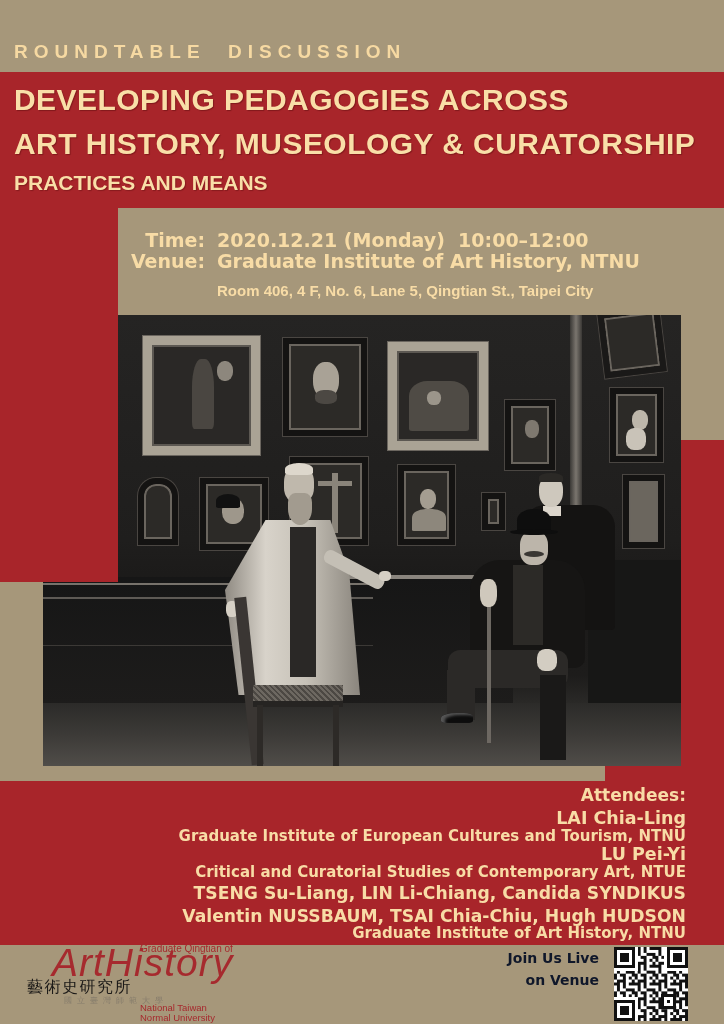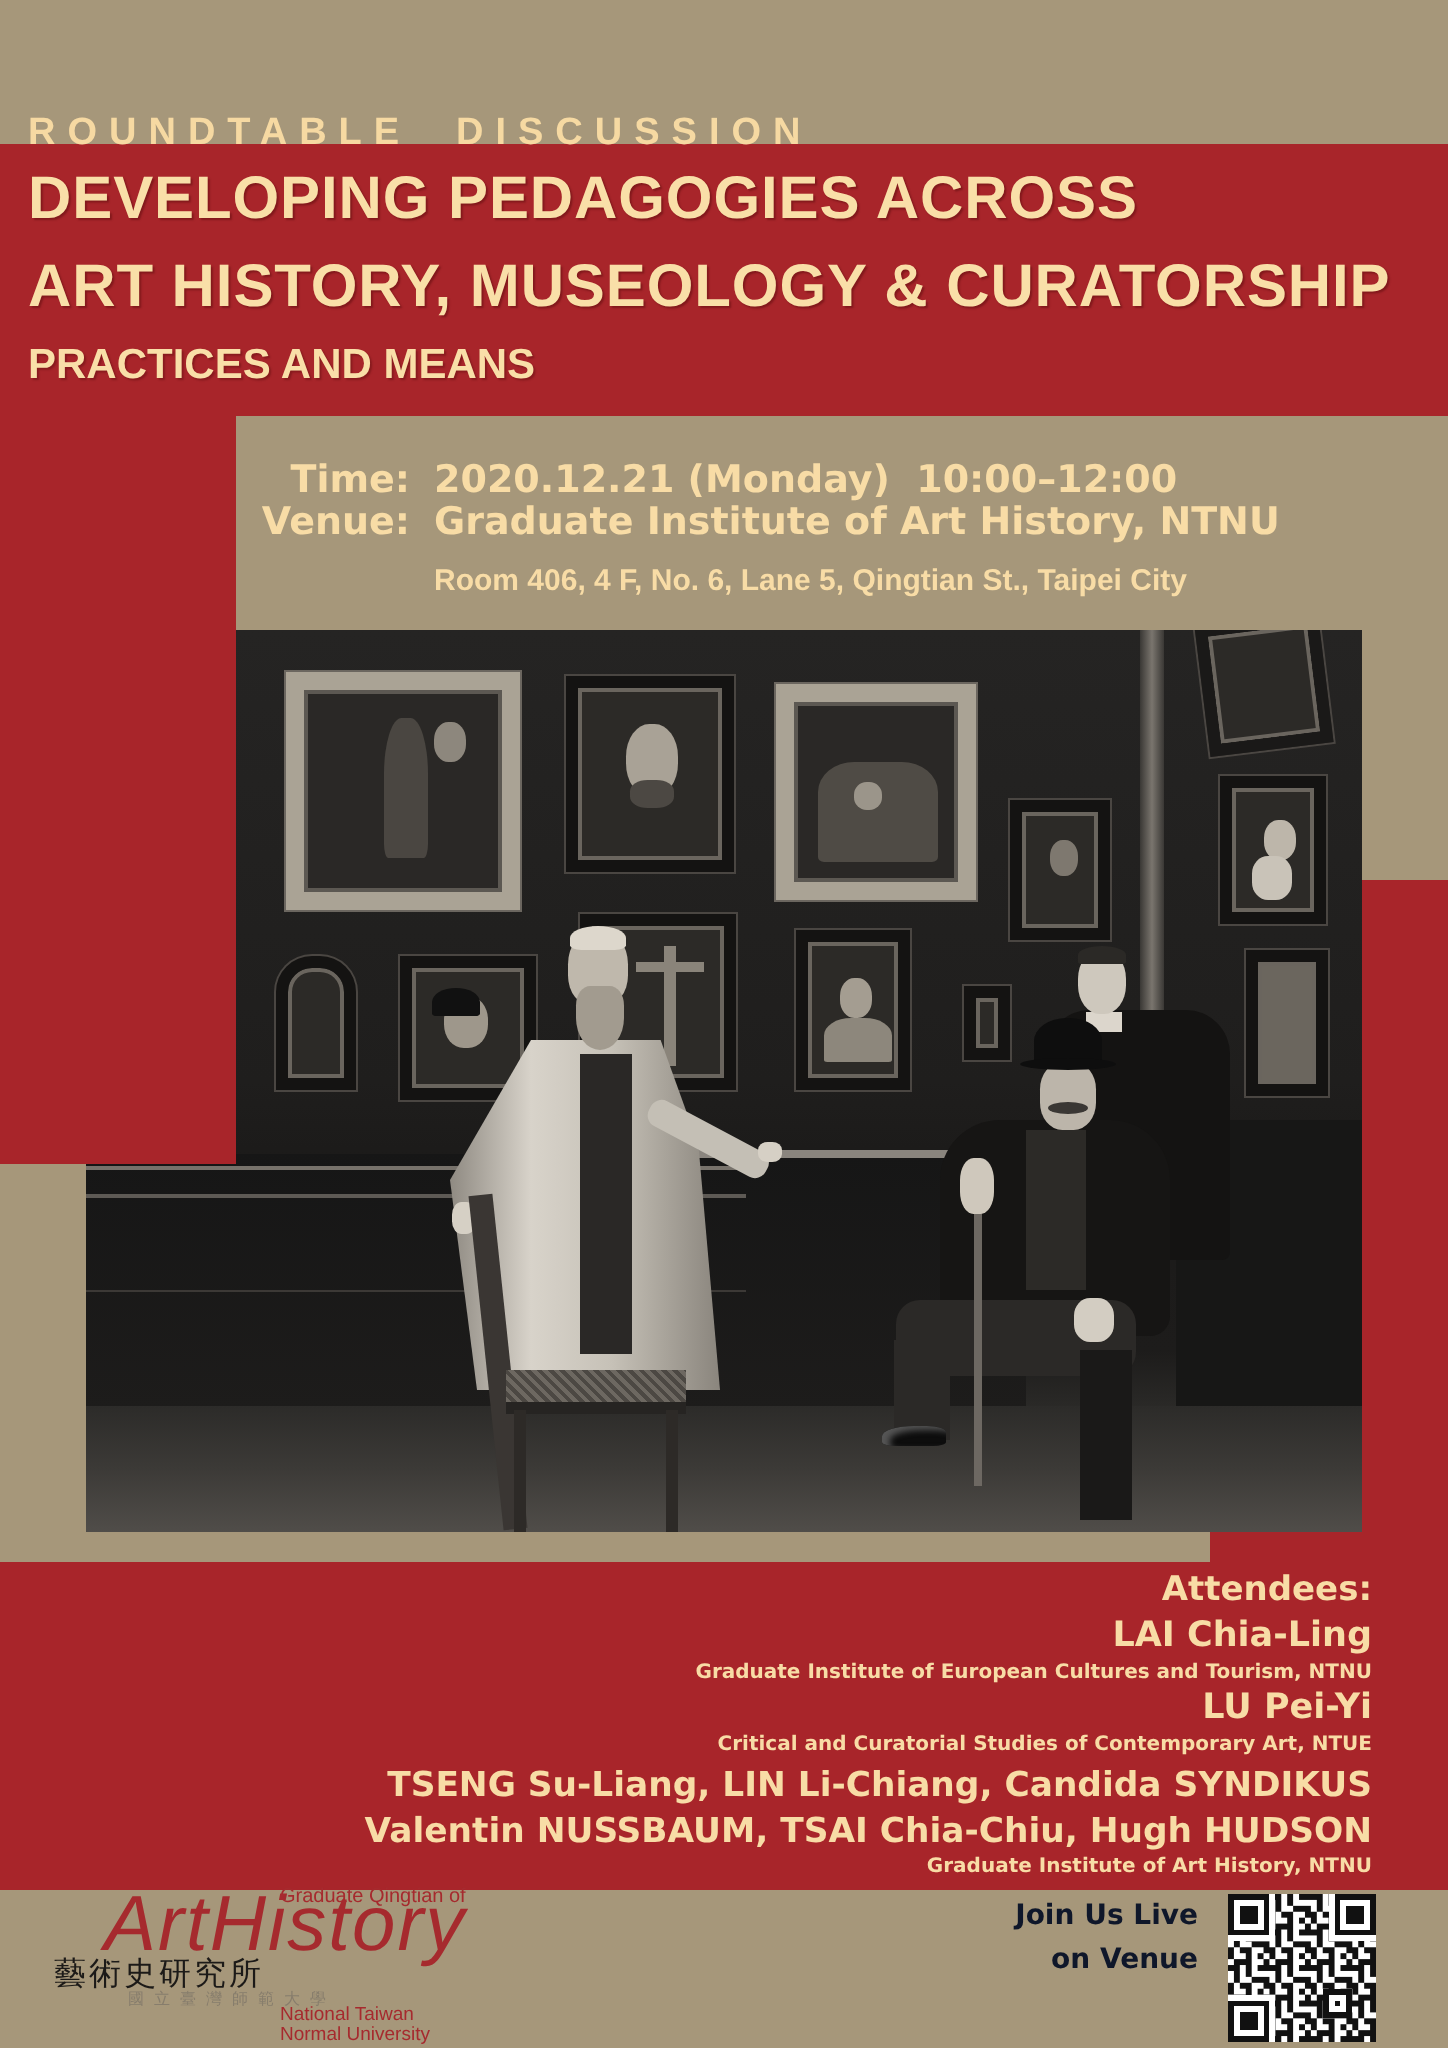--- a/index.html
+++ b/index.html
@@ -4,21 +4,21 @@
 <style>
   html, body { margin: 0; padding: 0; }
   body { width: 724px; height: 1024px; position: relative; overflow: hidden; background: #a6977a; font-family: "DejaVu Sans", sans-serif; }
   .abs { position: absolute; }
   .bg-red { background: #a8252a; }
   .bg-tan { background: #a6977a; }
   .cream { color: #f8dca6; }
   .nowrap { white-space: nowrap; }
 
   
-  .kicker { font-family: "Liberation Sans", sans-serif; font-weight: bold; font-size: 19px; line-height: 19px; letter-spacing: 6px; color: #f6d9a2; margin-top: 15px; }
+  .kicker { font-family: "Liberation Sans", sans-serif; font-weight: bold; font-size: 19px; line-height: 19px; letter-spacing: 6px; color: #f6d9a2; }
   .title { font-family: "Liberation Sans", sans-serif; font-weight: bold; font-size: 30px; line-height: 30px; letter-spacing: 0.45px; color: #f9dfa8; text-shadow: 1px 1px 1px rgba(60,0,0,0.35); }
   .subtitle { font-family: "Liberation Sans", sans-serif; font-weight: bold; font-size: 21px; line-height: 21px; color: #f9dfa8; text-shadow: 1px 1px 1px rgba(60,0,0,0.3); }
 
   
   .det { font-family: "DejaVu Sans", sans-serif; font-weight: bold; font-size: 19px; line-height: 19px; color: #f8dca6; }
   .det-label { text-align: right; }
   .det-addr { font-family: "Liberation Sans", sans-serif; font-weight: bold; font-size: 15px; line-height: 15px; color: #f8dca6; }
 
   
   .photo { left: 43px; top: 315px; width: 638px; height: 451px; overflow: hidden;
@@ -27,21 +27,21 @@
   .photo div { position: absolute; }
   .frame-ornate { border: 9px solid #aaa395; box-shadow: inset 0 0 0 2px #5c5852, 0 0 0 1px #6b665f; background: #2a2826; box-sizing: border-box; }
   .frame-dark { border: 6px solid #141312; box-shadow: inset 0 0 0 2px #6a655e, 0 0 0 1px #4a4642; background: #2c2a27; box-sizing: border-box; }
   .face { background: #b9b2a6; border-radius: 45%; }
 
   
   .att { right: 38px; white-space: nowrap; font-family: "DejaVu Sans", sans-serif; font-weight: bold; color: #f8dca6; }
   .att-head { font-size: 17px; line-height: 17px; }
   .att-name { font-size: 17.5px; line-height: 17.5px; }
   .att-names { font-size: 17.2px; line-height: 17.2px; }
-  .att-aff { font-size: 10px; line-height: 9.5px; }
+  .att-aff { font-size: 15px; line-height: 9.5px; }
 
   
   .logo-red { color: #a62a2e; }
   .logo-top { font-family: "Liberation Sans", sans-serif; font-size: 10px; line-height: 10px; }
   .logo-word { font-family: "Liberation Sans", sans-serif; font-size: 39px; line-height: 39px; letter-spacing: 1px; font-style: italic; }
   .logo-cn { font-family: "DejaVu Serif", serif; font-size: 16px; line-height: 16px; letter-spacing: 1.5px; color: #1c1a18; }
   .logo-cn-small { font-family: Liberation Mono, monospace; font-size: 8px; line-height: 8px; letter-spacing: 5px; color: #877d6c; margin-left: 36px; }
   .logo-uni { font-family: "Liberation Sans", sans-serif; font-size: 9.5px; line-height: 10px; }
   .cta { right: 125px; text-align: right; font-family: "DejaVu Sans", sans-serif; font-weight: bold; font-size: 14px; line-height: 14px; color: #0f172a; white-space: nowrap; }
 </style>

